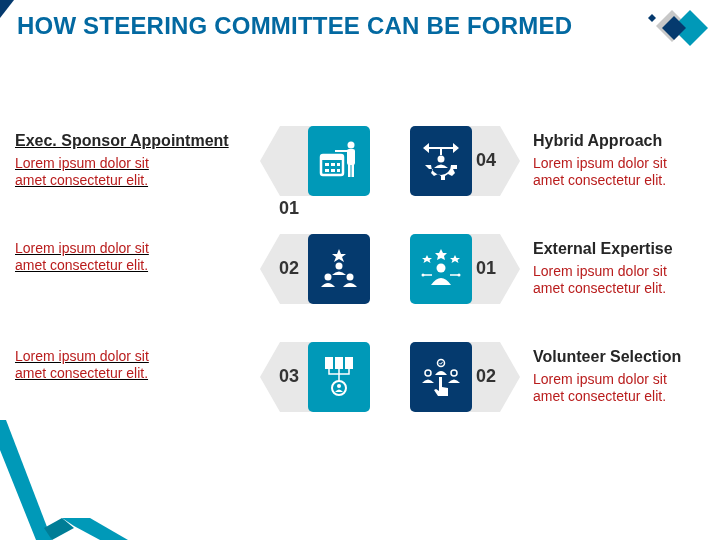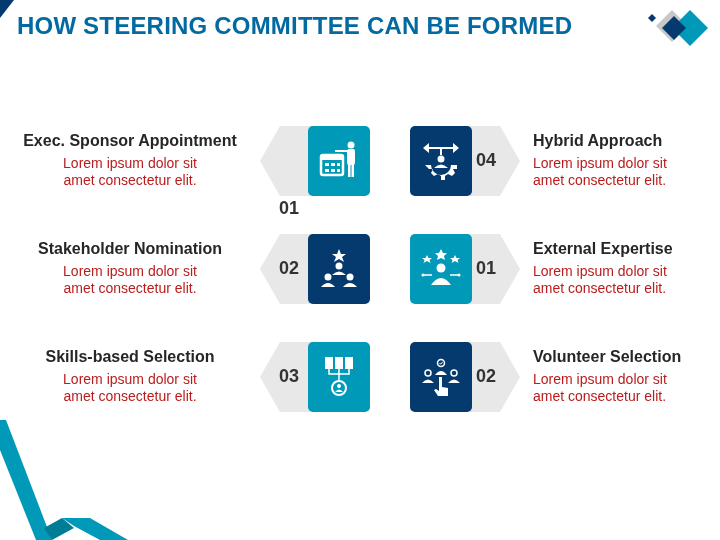--- a/index.html
+++ b/index.html
@@ -2,21 +2,21 @@
 <html><head>
 <meta charset="utf-8">
 <style>
   html,body{margin:0;padding:0;}
   body{width:720px;height:540px;position:relative;overflow:hidden;background:#ffffff;font-family:"Liberation Sans","DejaVu Sans",sans-serif;}
   .title{position:absolute;left:17px;top:12px;font-size:24px;font-weight:bold;color:#0369a1;letter-spacing:0.2px;font-family:"Liberation Sans",sans-serif;}
   .corner-tl{position:absolute;left:0;top:0;}
   .logo{position:absolute;left:644px;top:6px;}
   .ribbon{position:absolute;left:0;top:420px;}
   .item{position:absolute;}
-  .txt-left{position:absolute;text-align:center;width:230px;}
+  .txt-left{position:absolute;text-align:left;width:230px;text-decoration:underline;}
   .txt-right{position:absolute;text-align:left;width:230px;}
   .heading{font-size:16px;font-weight:bold;color:#262626;margin-bottom:5px;}
   .desc{font-size:14px;color:#b91c1c;line-height:17px;}
   .hex{position:absolute;width:110px;height:70px;}
   .num{position:absolute;font-size:18px;font-weight:bold;color:#333333;top:24px;}
   .sq{position:absolute;width:62px;height:70px;border-radius:5px;display:flex;align-items:center;justify-content:center;}
 </style>
 </head>
 <body>
 
@@ -62,21 +62,20 @@
         <circle cx="34" cy="6" r="3.5"></circle>
         <rect x="30" y="10" width="8" height="16" rx="2"></rect>
         <rect x="31" y="25" width="2.5" height="13"></rect>
         <rect x="34.5" y="25" width="2.5" height="13"></rect>
         <rect x="18" y="11" width="13" height="2"></rect>
       </svg>
   </div>
 </div>
 
 <div class="txt-left" style="left:15px;top:240px;">
-  <div class="heading">Stakeholder Nomination</div>
   <div class="desc">Lorem ipsum dolor sit</div>
   <div class="desc">amet consectetur elit.</div>
 </div>
 <div class="item" style="left:260px;top:234px;">
   <svg class="hex" style="left:0;top:0;" width="110" height="70">
       <polygon points="20,0 60,0 60,70 20,70 0,35" fill="#e8e8e8"></polygon>
     </svg>
   <div class="num" style="left:19px;">02</div>
   <div class="sq" style="left:48px;top:0;background:#053a6e;">
     <svg width="44" height="44" viewBox="0 0 44 44" fill="#fff">
@@ -85,21 +84,20 @@
         <path d="M15 28 Q22 21 29 28 Z"></path>
         <circle cx="11" cy="30" r="3.5"></circle>
         <path d="M4 40 Q11 32 18 40 Z"></path>
         <circle cx="33" cy="30" r="3.5"></circle>
         <path d="M26 40 Q33 32 40 40 Z"></path>
       </svg>
   </div>
 </div>
 
 <div class="txt-left" style="left:15px;top:348px;">
-  <div class="heading">Skills-based Selection</div>
   <div class="desc">Lorem ipsum dolor sit</div>
   <div class="desc">amet consectetur elit.</div>
 </div>
 <div class="item" style="left:260px;top:342px;">
   <svg class="hex" style="left:0;top:0;" width="110" height="70">
       <polygon points="20,0 60,0 60,70 20,70 0,35" fill="#e8e8e8"></polygon>
     </svg>
   <div class="num" style="left:19px;text-align:right;">03</div>
   <div class="sq" style="left:48px;top:0;background:#0099b8;">
     <svg width="44" height="44" viewBox="0 0 44 44" fill="#fff" stroke="#fff">

